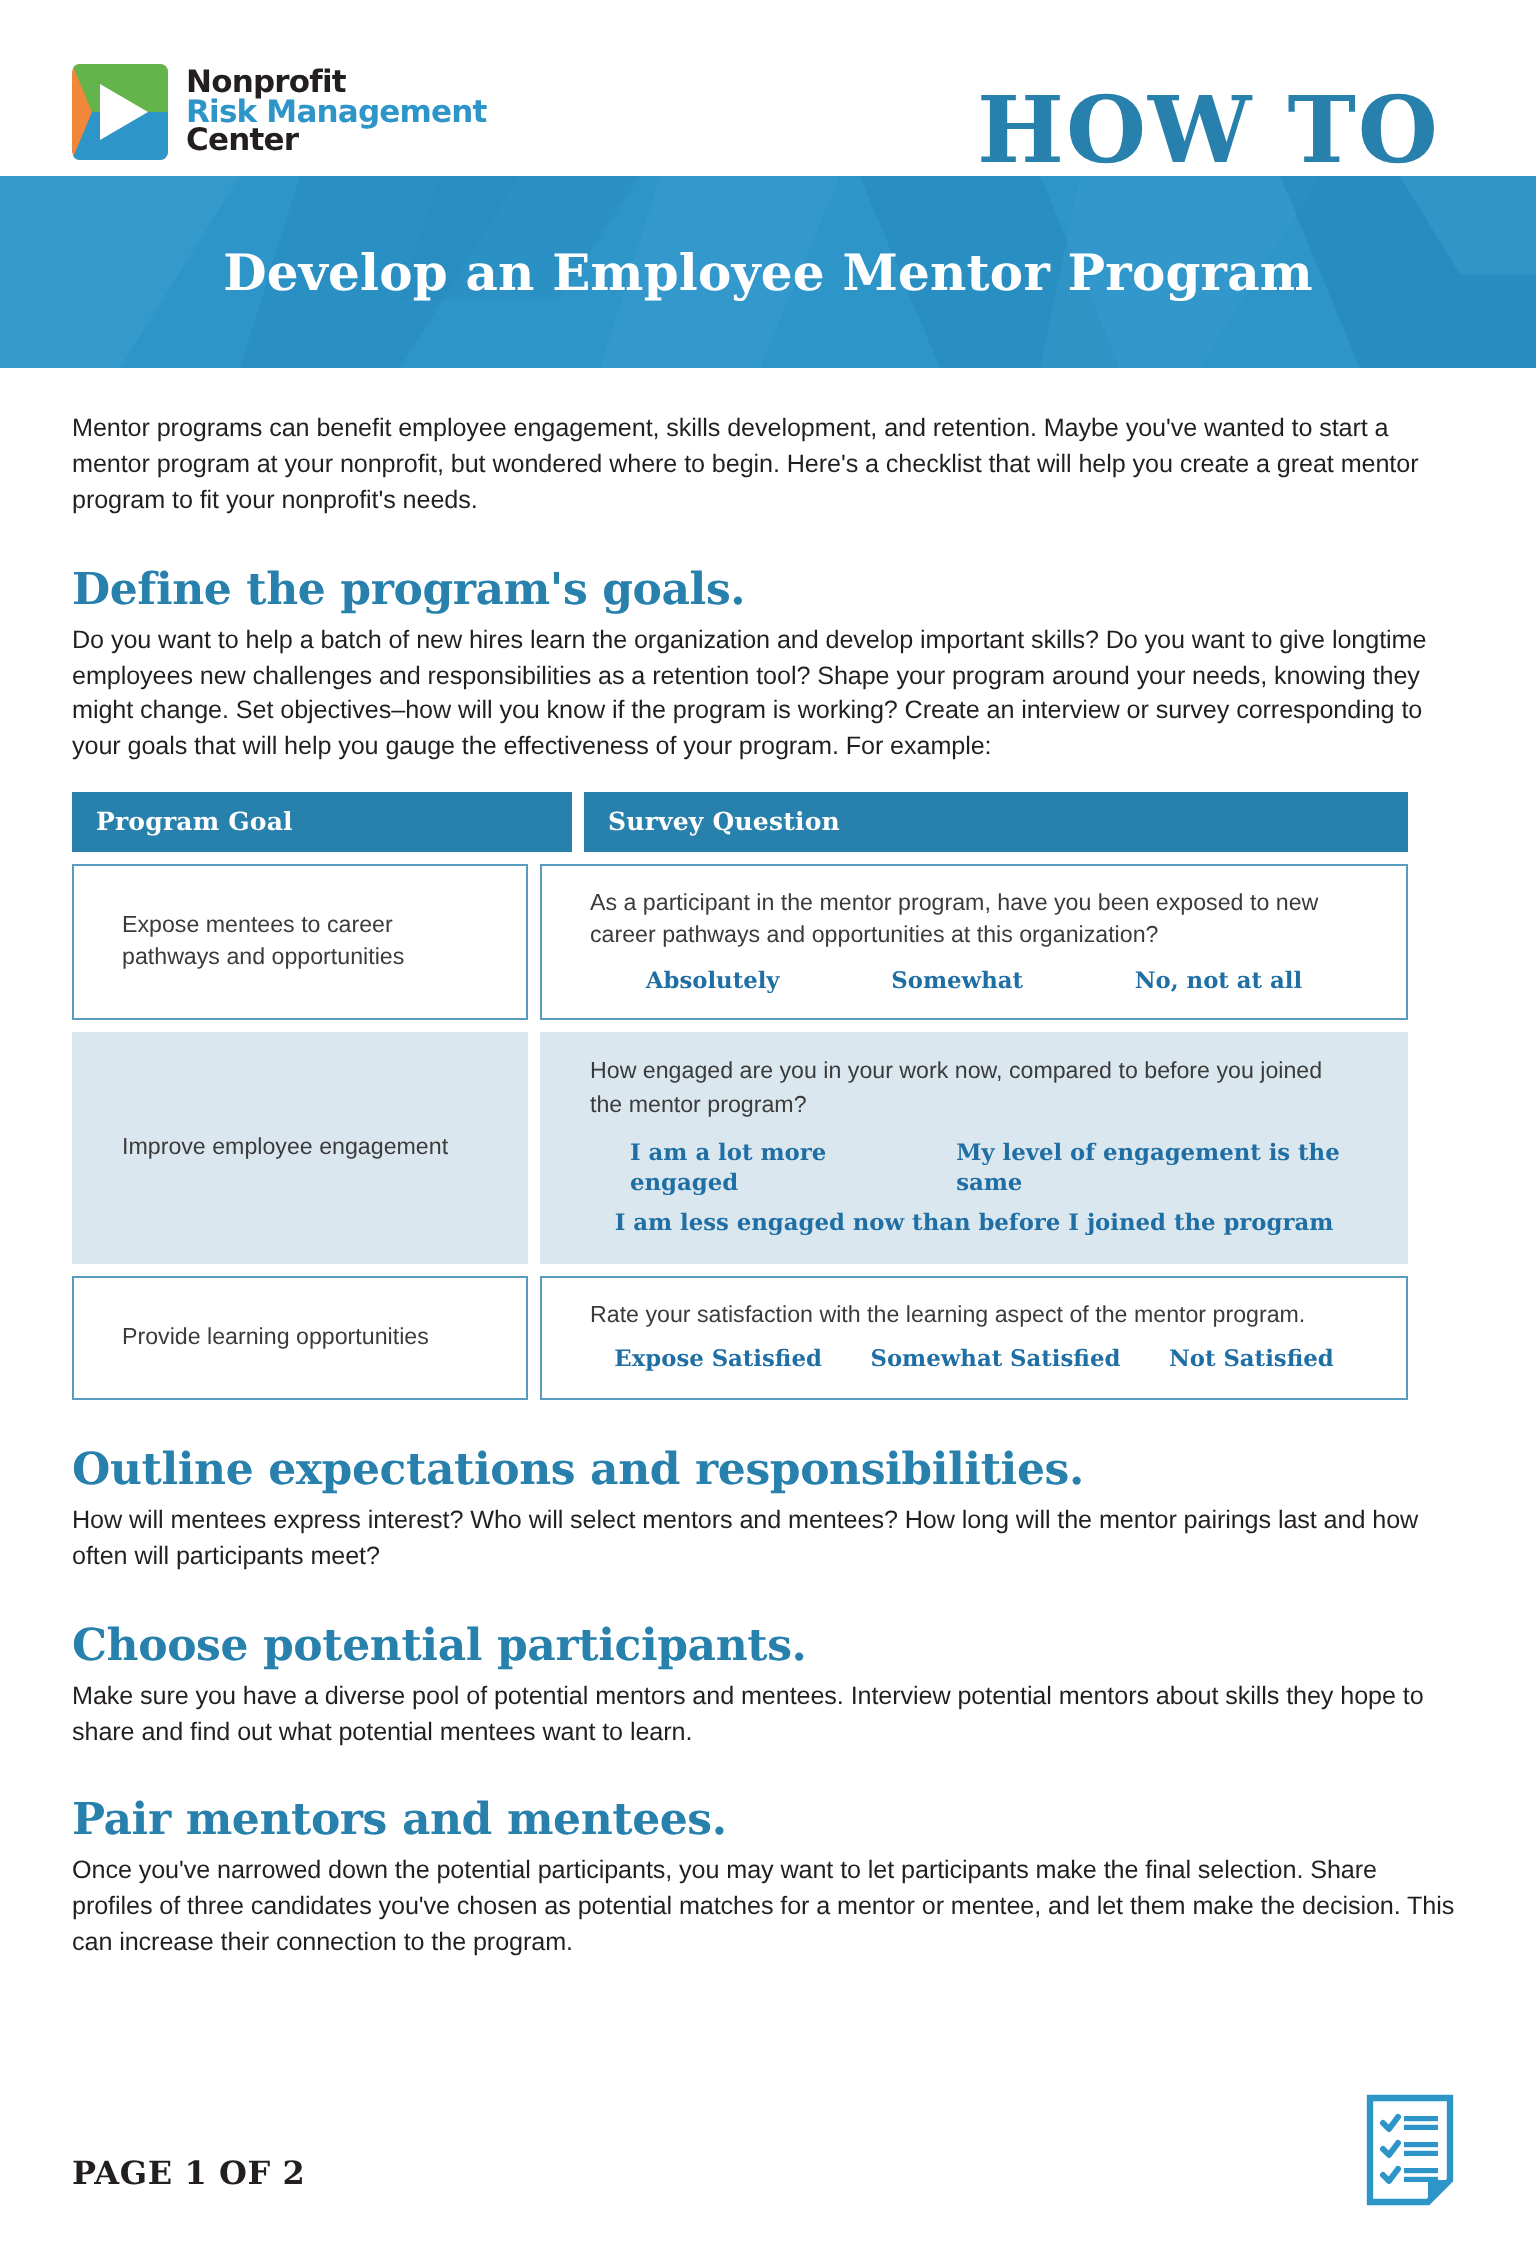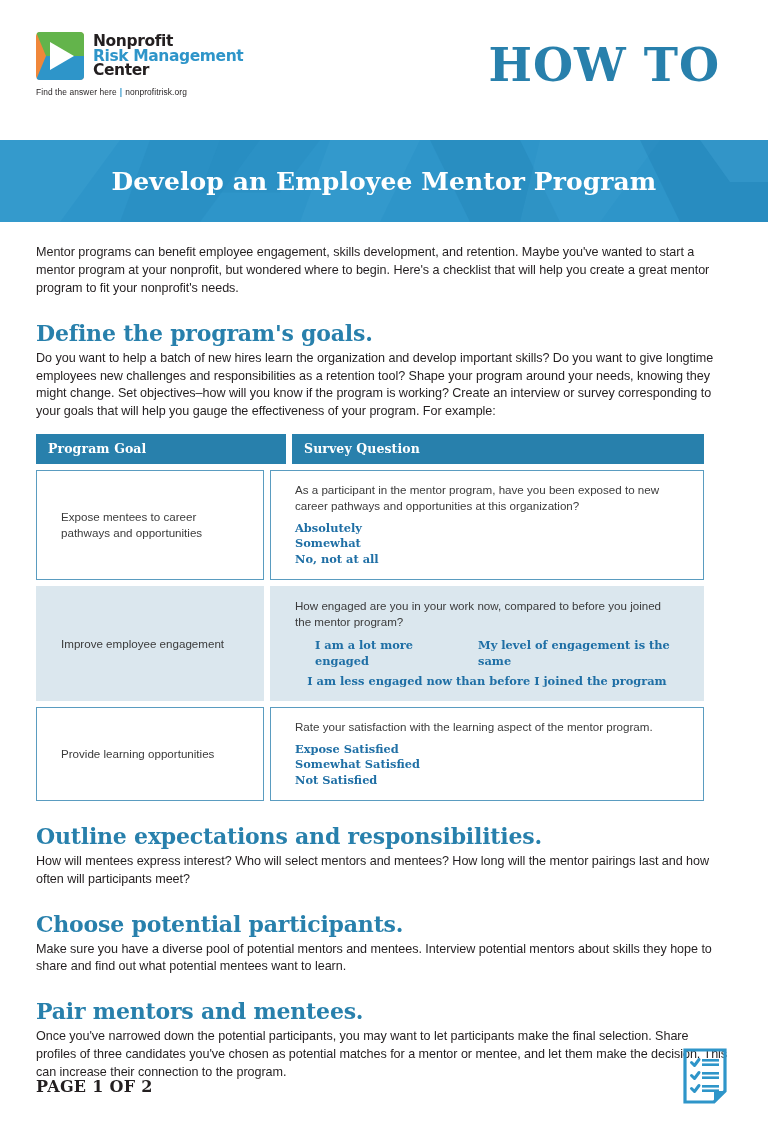--- a/index.html
+++ b/index.html
@@ -12,21 +12,21 @@
     height: 1123px;
     position: relative;
     font-family: "Liberation Sans", sans-serif;
     color: #231f20;
     overflow: hidden;
   }
 
   
   .header {
     position: relative;
-    height: 140px;
+    height: 88px;
     background: #ffffff;
     display: flex;
     align-items: flex-start;
   }
   .logo-block {
     position: absolute;
     left: 36px;
     top: 32px;
     display: flex;
     flex-direction: column;
@@ -75,21 +75,21 @@
     font-family: "DejaVu Serif", serif;
     font-weight: bold;
     font-size: 46px;
     color: #2880ac;
     letter-spacing: 1px;
   }
 
   
   .banner {
     position: relative;
-    height: 82px;
+    height: 96px;
     background: #2e95c9;
     overflow: hidden;
     display: flex;
     align-items: center;
     justify-content: center;
   }
   .banner svg.bg {
     position: absolute;
     inset: 0;
     width: 100%;
@@ -173,21 +173,20 @@
     line-height: 1.4;
   }
   .answers {
     margin-top: 6px;
     color: #1f6fa5;
     font-family: "DejaVu Serif", serif;
     font-weight: bold;
     font-size: 11.4px;
     display: flex;
     flex-wrap: wrap;
-    flex-direction: column;
   }
   .answers.spread {
     justify-content: space-around;
   }
   .answers.stack {
     flex-direction: column;
     align-items: center;
     gap: 4px;
   }
   .answers .opt-pair {

